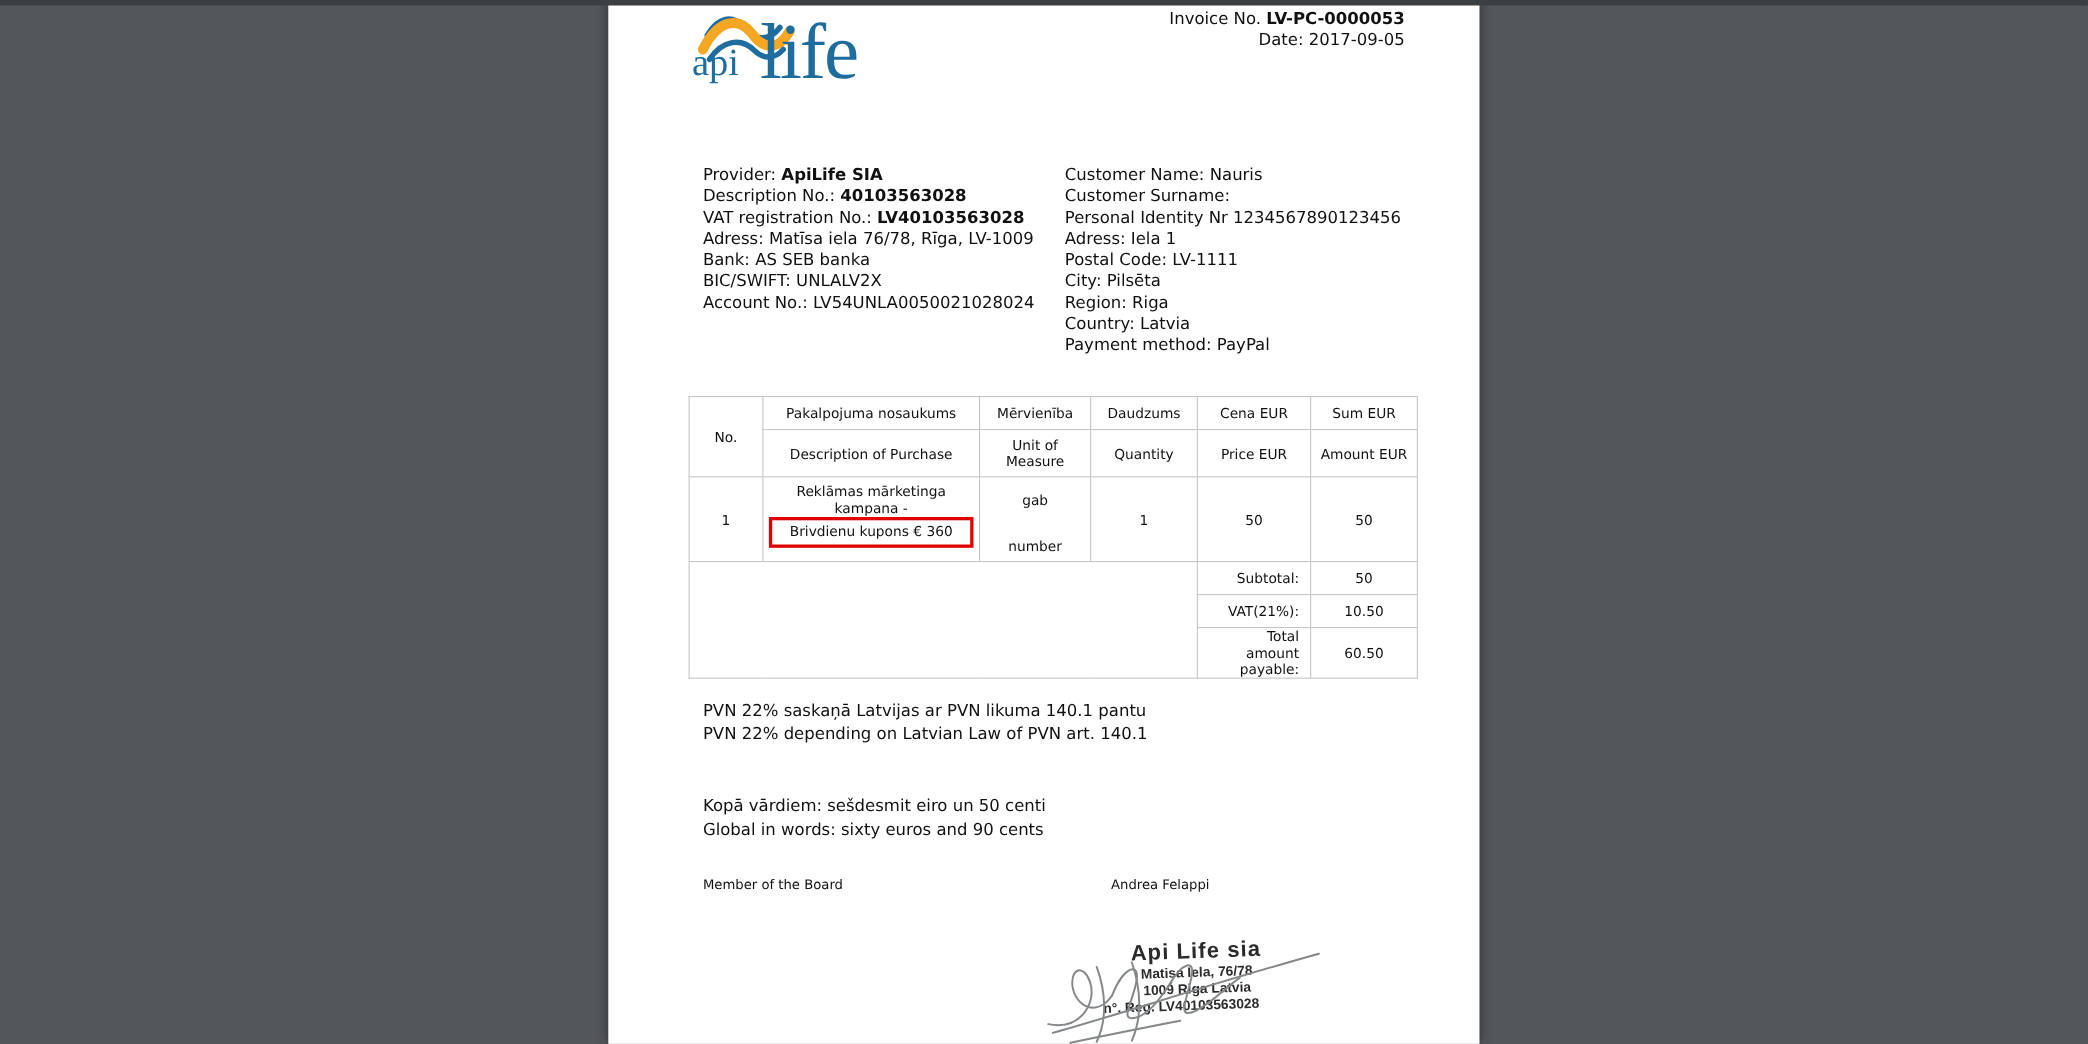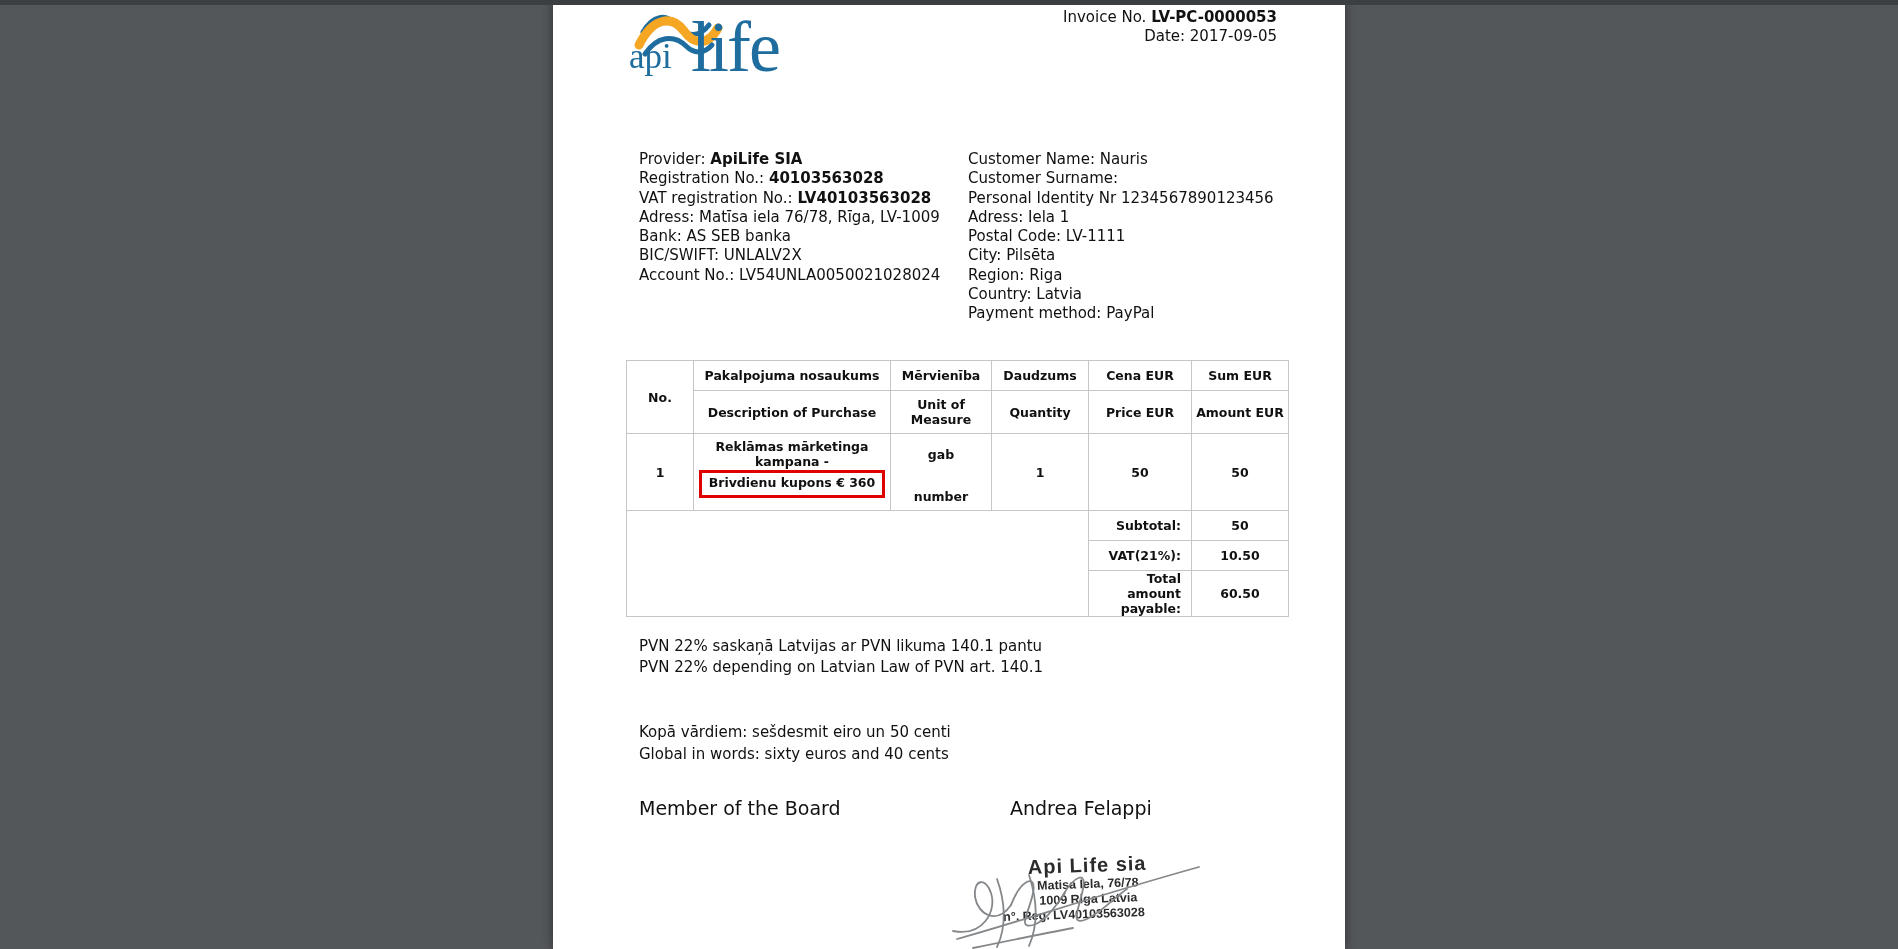--- a/index.html
+++ b/index.html
@@ -34,36 +34,36 @@
 
   
   .party{font-size:15px;line-height:19.3px;}
   .provider{left:86px;top:150px;}
   .customer{left:415px;top:150px;}
   .party strong{font-weight:700;}
 
   
   .inv-table{left:73px;top:360px;width:662px;border-collapse:collapse;table-layout:fixed;
              font-size:12.5px;line-height:15px;text-align:center;}
-  .inv-table th,.inv-table td{border:1px solid var(--table-border);font-weight:bold;padding:0;vertical-align:middle;}
+  .inv-table th,.inv-table td{border:1px solid var(--table-border);font-weight:normal;padding:0;vertical-align:middle;}
   tr.h1{height:30px;} tr.h2{height:43px;} tr.data{height:77px;}
   tr.t{height:30px;} tr.t.tall{height:44px;}
   td.desc{vertical-align:top;padding-top:5px;}
   .redbox{border:3px solid var(--highlight-red);margin:1px 5px 0 5px;padding:2px 0 5px;text-align:center;}
   td.unit{vertical-align:top;margin-left:28px;}
   td.unit .u1{margin-top:13px;} td.unit .u2{margin-top:27px;}
   td.tl{text-align:right;padding-right:10px;line-height:15px;}
   td.blank{border-top:1px solid var(--table-border);}
 
   
   .notes{left:86px;top:636px;font-size:15px;line-height:21px;}
   .words{left:86px;top:721px;font-size:15px;line-height:22px;}
 
   
-  .board{left:86px;top:797px;width:640px;font-size:19px;height:20px;}
+  .board{left:86px;top:797px;width:640px;font-size:12px;height:20px;}
   .board-name{position:absolute;left:371px;top:0;}
 
   
   .stamp{left:426px;top:854px;width:218px;text-align:center;transform:rotate(-2deg);color:var(--stamp-text);}
   .stamp .company{font-family:"Liberation Sans",sans-serif;font-weight:bold;font-size:20px;line-height:23px;letter-spacing:1px;}
   .stamp .addr{font-family:"Liberation Sans",sans-serif;font-weight:bold;font-size:12.5px;line-height:15px;}
   .stamp .reg{margin-left:-30px;}
 
   .sig{left:392px;top:851px;width:266px;height:98px;}
   .sig path{fill:none;stroke:var(--signature-gray);stroke-width:1.8;stroke-linecap:round;}
@@ -83,21 +83,21 @@
     <text class="t-life" x="64" y="67">life</text>
   </svg>
 
   <div class="abs inv-header">
     <div><span>Invoice No. </span><strong>LV-PC-0000053</strong></div>
     <div>Date: 2017-09-05</div>
   </div>
 
   <div class="abs party provider">
     <div><span>Provider: </span><strong>ApiLife SIA</strong></div>
-    <div><span>Registration No.: </span><strong>40103563028</strong></div>
+    <div><span>Description No.: </span><strong>40103563028</strong></div>
     <div><span>VAT registration No.: </span><strong>LV40103563028</strong></div>
     <div><span>Adress: Matīsa iela 76/78, Rīga, LV-1009</span><strong></strong></div>
     <div><span>Bank: AS SEB banka</span><strong></strong></div>
     <div><span>BIC/SWIFT: UNLALV2X</span><strong></strong></div>
     <div><span>Account No.: LV54UNLA0050021028024</span><strong></strong></div>
   </div>
 
   <div class="abs party customer">
     <div>Customer Name: Nauris</div>
     <div>Customer Surname:</div>
@@ -165,21 +165,21 @@
     </tbody>
   </table>
 
   <div class="abs notes">
     <div>PVN 22% saskaņā Latvijas ar PVN likuma 140.1 pantu</div>
     <div>PVN 22% depending on Latvian Law of PVN art. 140.1</div>
   </div>
 
   <div class="abs words">
     <div>Kopā vārdiem: sešdesmit eiro un 50 centi</div>
-    <div>Global in words: sixty euros and 40 cents</div>
+    <div>Global in words: sixty euros and 90 cents</div>
   </div>
 
   <div class="abs board">
     <span>Member of the Board</span>
     <span class="board-name">Andrea Felappi</span>
   </div>
 
   <div class="abs stamp">
     <div class="company">Api Life sia</div>
     <div class="addr">Matisa Iela, 76/78</div>

